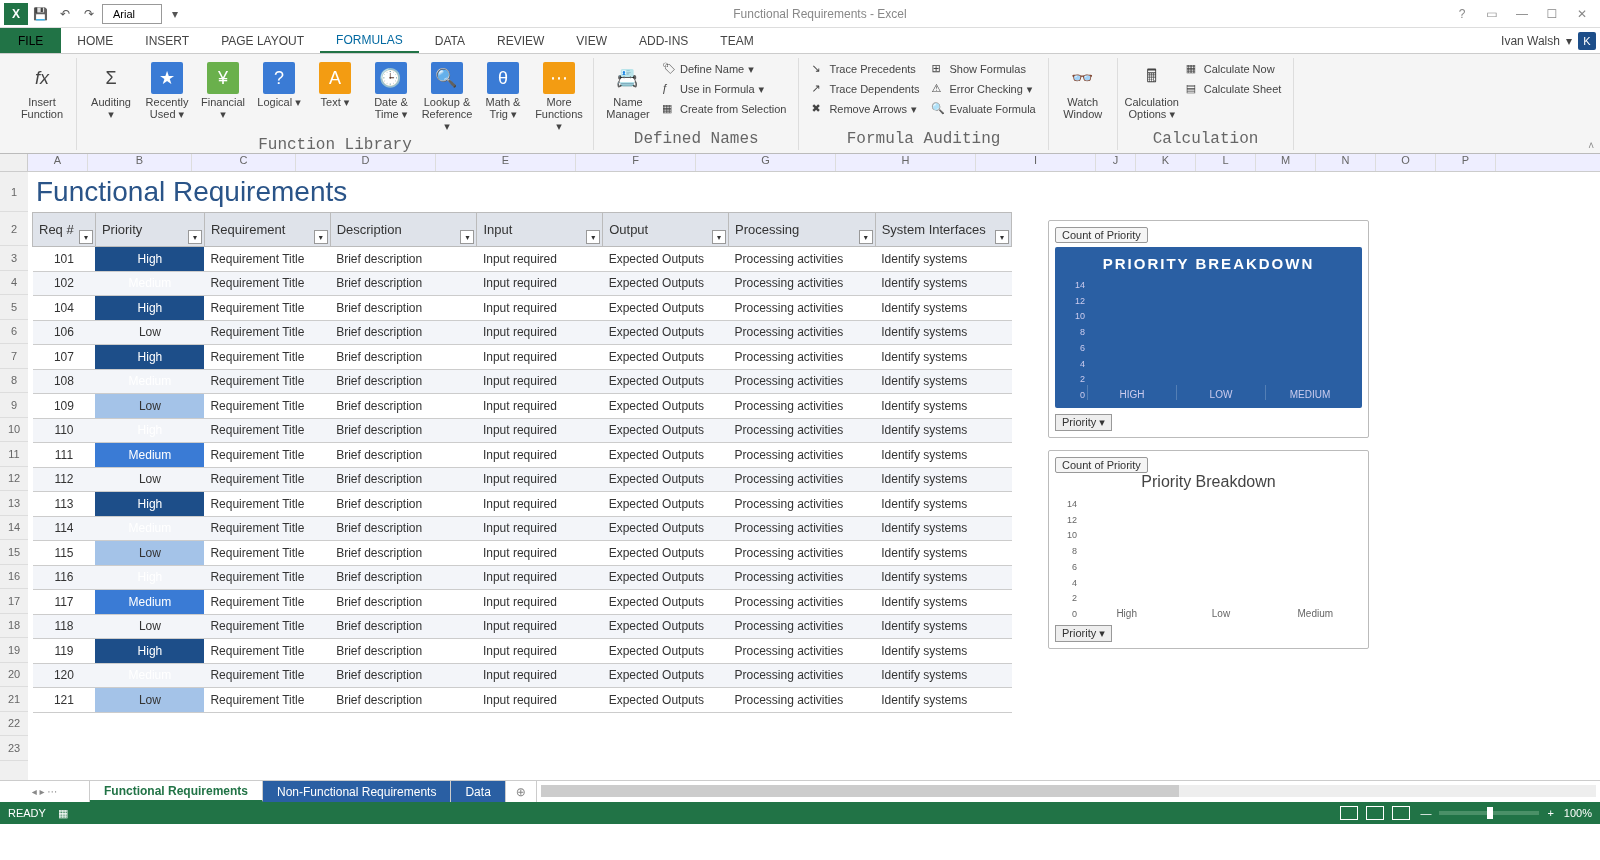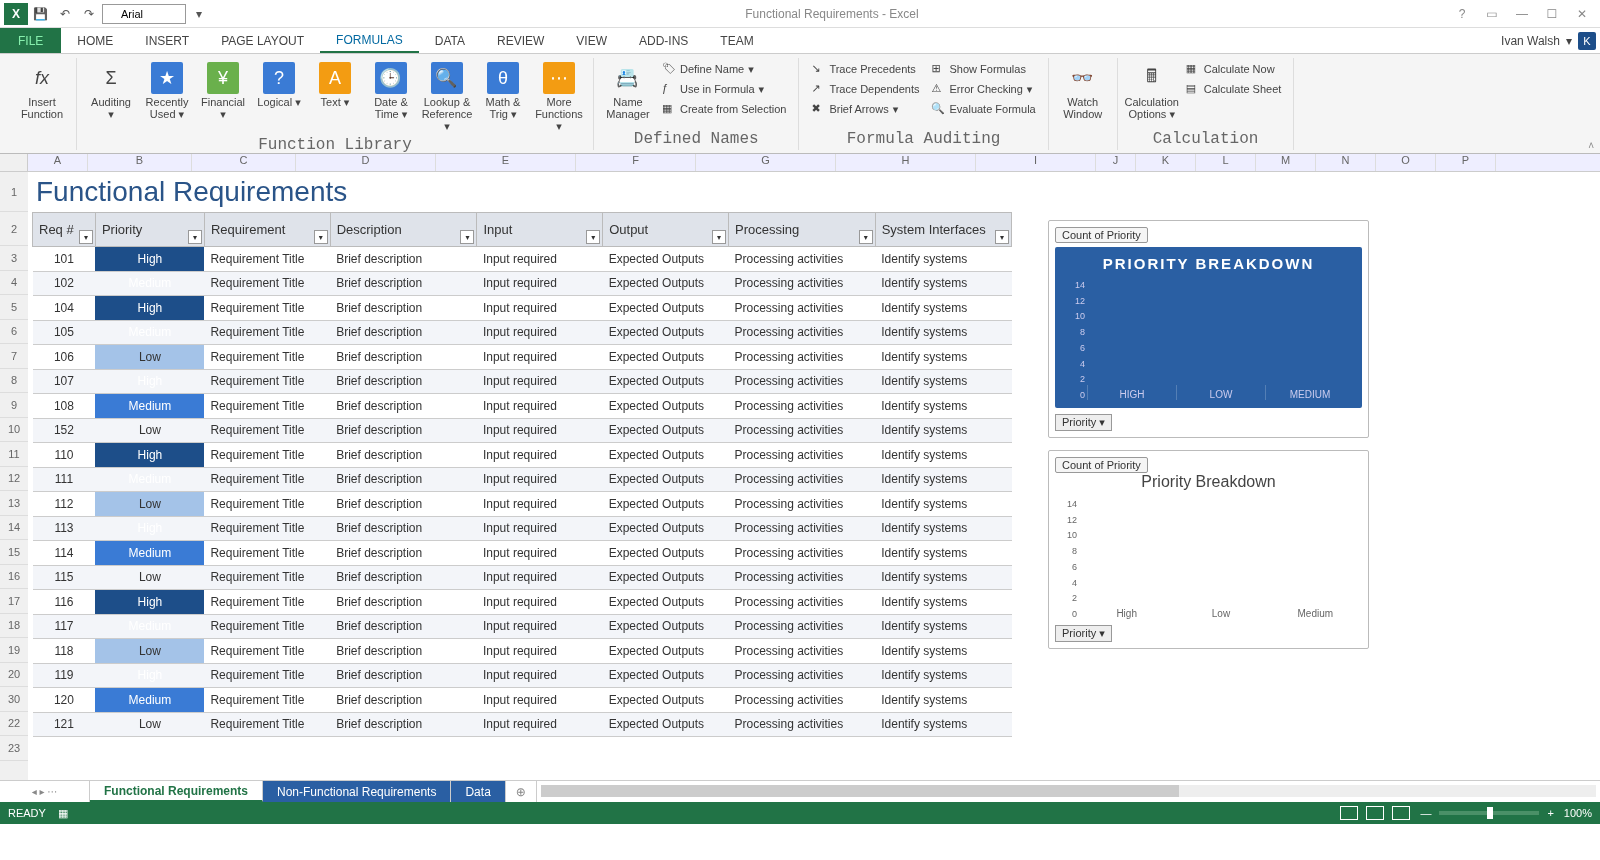--- a/index.html
+++ b/index.html
@@ -2,27 +2,27 @@
 <html><head>
 <meta charset="utf-8">
 <style>
 *{margin:0;padding:0;box-sizing:border-box;font-family:"Segoe UI",Arial,sans-serif;}
 body{background:#fff;width:1600px;height:860px;overflow:hidden;font-size:12px;color:#333;}
 
 .titlebar{height:28px;background:#fff;display:flex;align-items:center;border-bottom:1px solid #ddd;}
 .titlebar .qat{display:flex;align-items:center;gap:2px;padding:0 4px;}
 .qat-btn{width:22px;height:22px;display:flex;align-items:center;justify-content:center;color:#555;cursor:pointer;}
 .qat-btn.excel{background:#217346;color:#fff;font-weight:bold;width:24px;}
-.font-select{height:20px;width:84px;border:1px solid #999;font-size:11px;padding:0 18px;}
+.font-select{height:20px;width:60px;border:1px solid #999;font-size:11px;padding:0 10px;}
 .title-center{flex:1;text-align:center;color:#888;font-size:12px;}
 .title-right{display:flex;align-items:center;gap:6px;padding-right:6px;}
 .win-btn{width:24px;text-align:center;color:#888;}
 
 .ribbon-tabs{height:26px;background:#fff;display:flex;align-items:stretch;border-bottom:1px solid #ccc;}
-.file-tab{background:#217346;color:#86efac;padding:0 18px;display:flex;align-items:center;font-size:12px;}
+.file-tab{background:#217346;color:#000000;padding:0 18px;display:flex;align-items:center;font-size:12px;}
 .rtab{padding:0 16px;display:flex;align-items:center;font-size:12px;color:#444;}
 .rtab.active{color:#0369a1;border-bottom:2px solid #217346;}
 .ribbon-tabs .spacer{flex:1;}
 .user-area{display:flex;align-items:center;gap:6px;padding-right:4px;color:#444;}
 .user-badge{background:#1d4e89;color:#fff;width:18px;height:18px;display:flex;align-items:center;justify-content:center;border-radius:2px;font-size:11px;}
 
 .ribbon{height:100px;background:#f5f5f5;border-bottom:1px solid #bbb;display:flex;padding:4px 8px 0 8px;position:relative;}
 .rgroup{display:flex;flex-direction:column;align-items:center;padding:0 8px;border-right:1px solid #ddd;height:92px;}
 .rgroup:last-child{border-right:none;}
 .rgroup-body{display:flex;align-items:flex-start;gap:4px;flex:1;}
@@ -197,21 +197,21 @@
     <div class="rgroup-body">
       <div class="smallbtn-col">
         <div class="smallbtn">
             <span class="si">↘</span>
             <span>Trace Precedents</span>
           </div>
         <div class="smallbtn">
             <span class="si">↗</span>
             <span>Trace Dependents</span>
           </div>
-        <div class="smallbtn"><span class="si">✖</span><span>Brief Arrows</span> ▾</div>
+        <div class="smallbtn"><span class="si">✖</span><span>Remove Arrows</span> ▾</div>
       </div>
       <div class="smallbtn-col">
         <div class="smallbtn">
             <span class="si">⊞</span>
             <span>Show Formulas</span>
           </div>
         <div class="smallbtn"><span class="si">⚠</span><span>Error Checking</span> ▾</div>
         <div class="smallbtn">
             <span class="si">🔍</span>
             <span>Evaluate Formula</span>
@@ -288,21 +288,21 @@
       <div class="row-h">11</div>
       <div class="row-h">12</div>
       <div class="row-h">13</div>
       <div class="row-h">14</div>
       <div class="row-h">15</div>
       <div class="row-h">16</div>
       <div class="row-h">17</div>
       <div class="row-h">18</div>
       <div class="row-h">19</div>
       <div class="row-h">20</div>
-      <div class="row-h">30</div>
+      <div class="row-h">21</div>
       <div class="row-h">22</div>
       <div class="row-h">23</div>
     </div>
   <div class="sheet">
     <div class="sheet-title">Functional Requirements</div>
     <table class="data-table">
       <thead>
           <tr id="thead-row">
             <th style="width: 60px; margin-top: 39px;">Req #<span class="filter-arrow">▾</span></th>
             <th style="width: 104px;">Priority<span class="filter-arrow">▾</span></th>
@@ -339,30 +339,20 @@
             <td class="req">104</td>
             <td class="pri-cell pri-High">High</td>
             <td>Requirement Title</td>
             <td>Brief description</td>
             <td>Input required</td>
             <td>Expected Outputs</td>
             <td>Processing activities</td>
             <td>Identify systems</td>
           </tr>
           <tr>
-            <td class="req">105</td>
-            <td class="pri-cell pri-Medium">Medium</td>
-            <td>Requirement Title</td>
-            <td>Brief description</td>
-            <td>Input required</td>
-            <td>Expected Outputs</td>
-            <td>Processing activities</td>
-            <td>Identify systems</td>
-          </tr>
-          <tr>
             <td class="req">106</td>
             <td class="pri-cell pri-Low">Low</td>
             <td>Requirement Title</td>
             <td>Brief description</td>
             <td>Input required</td>
             <td>Expected Outputs</td>
             <td>Processing activities</td>
             <td>Identify systems</td>
           </tr>
           <tr>
@@ -379,21 +369,21 @@
             <td class="req">108</td>
             <td class="pri-cell pri-Medium">Medium</td>
             <td>Requirement Title</td>
             <td>Brief description</td>
             <td>Input required</td>
             <td>Expected Outputs</td>
             <td>Processing activities</td>
             <td>Identify systems</td>
           </tr>
           <tr>
-            <td class="req">152</td>
+            <td class="req">109</td>
             <td class="pri-cell pri-Low">Low</td>
             <td>Requirement Title</td>
             <td>Brief description</td>
             <td>Input required</td>
             <td>Expected Outputs</td>
             <td>Processing activities</td>
             <td>Identify systems</td>
           </tr>
           <tr>
             <td class="req">110</td>

